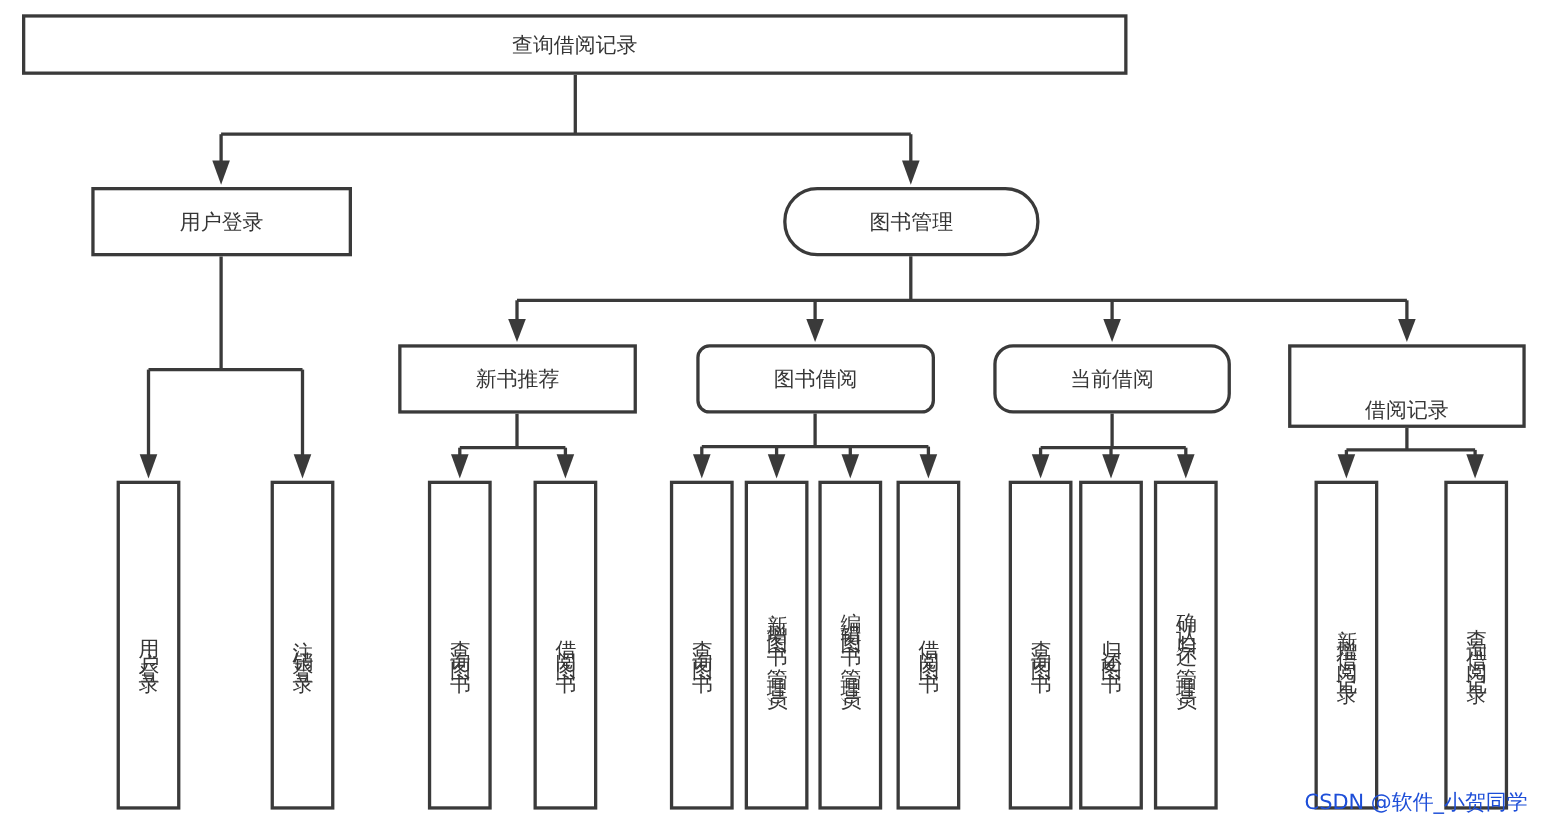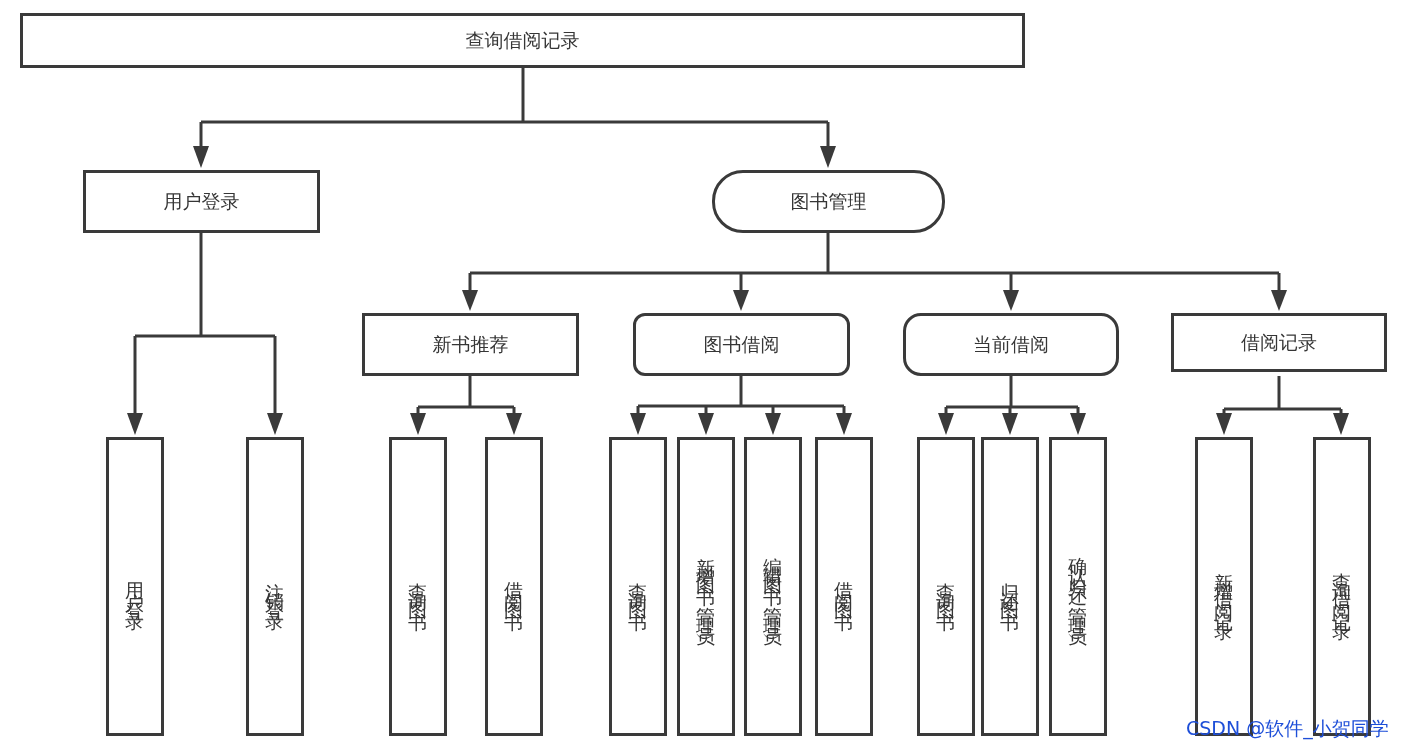--- a/index.html
+++ b/index.html
@@ -135,21 +135,21 @@
 
   <div class="box h" style="left:362px; top:313px; width:217px; height:63px;">
     <span>新书推荐</span>
   </div>
   <div class="box h" style="left:633px; top:313px; width:217px; height:63px;border-radius:12px;">
     <span>图书借阅</span>
   </div>
   <div class="box h" style="left:903px; top:313px; width:216px; height:63px;border-radius:18px;">
     <span>当前借阅</span>
   </div>
-  <div class="box h" style="left:1171px; top:313px; width:216px; height:59px;">
+  <div class="box h" style="left:1171px; top:313px; width:216px; height:76px;align-items:flex-end;">
     <span>借阅记录</span>
   </div>
 
   <div class="box v" style="left:106px; top:437px; width:58px; height:299px;">
     <span>用户登录</span>
   </div>
   <div class="box v" style="left:246px; top:437px; width:58px; height:299px;">
     <span>注销登录</span>
   </div>
 

